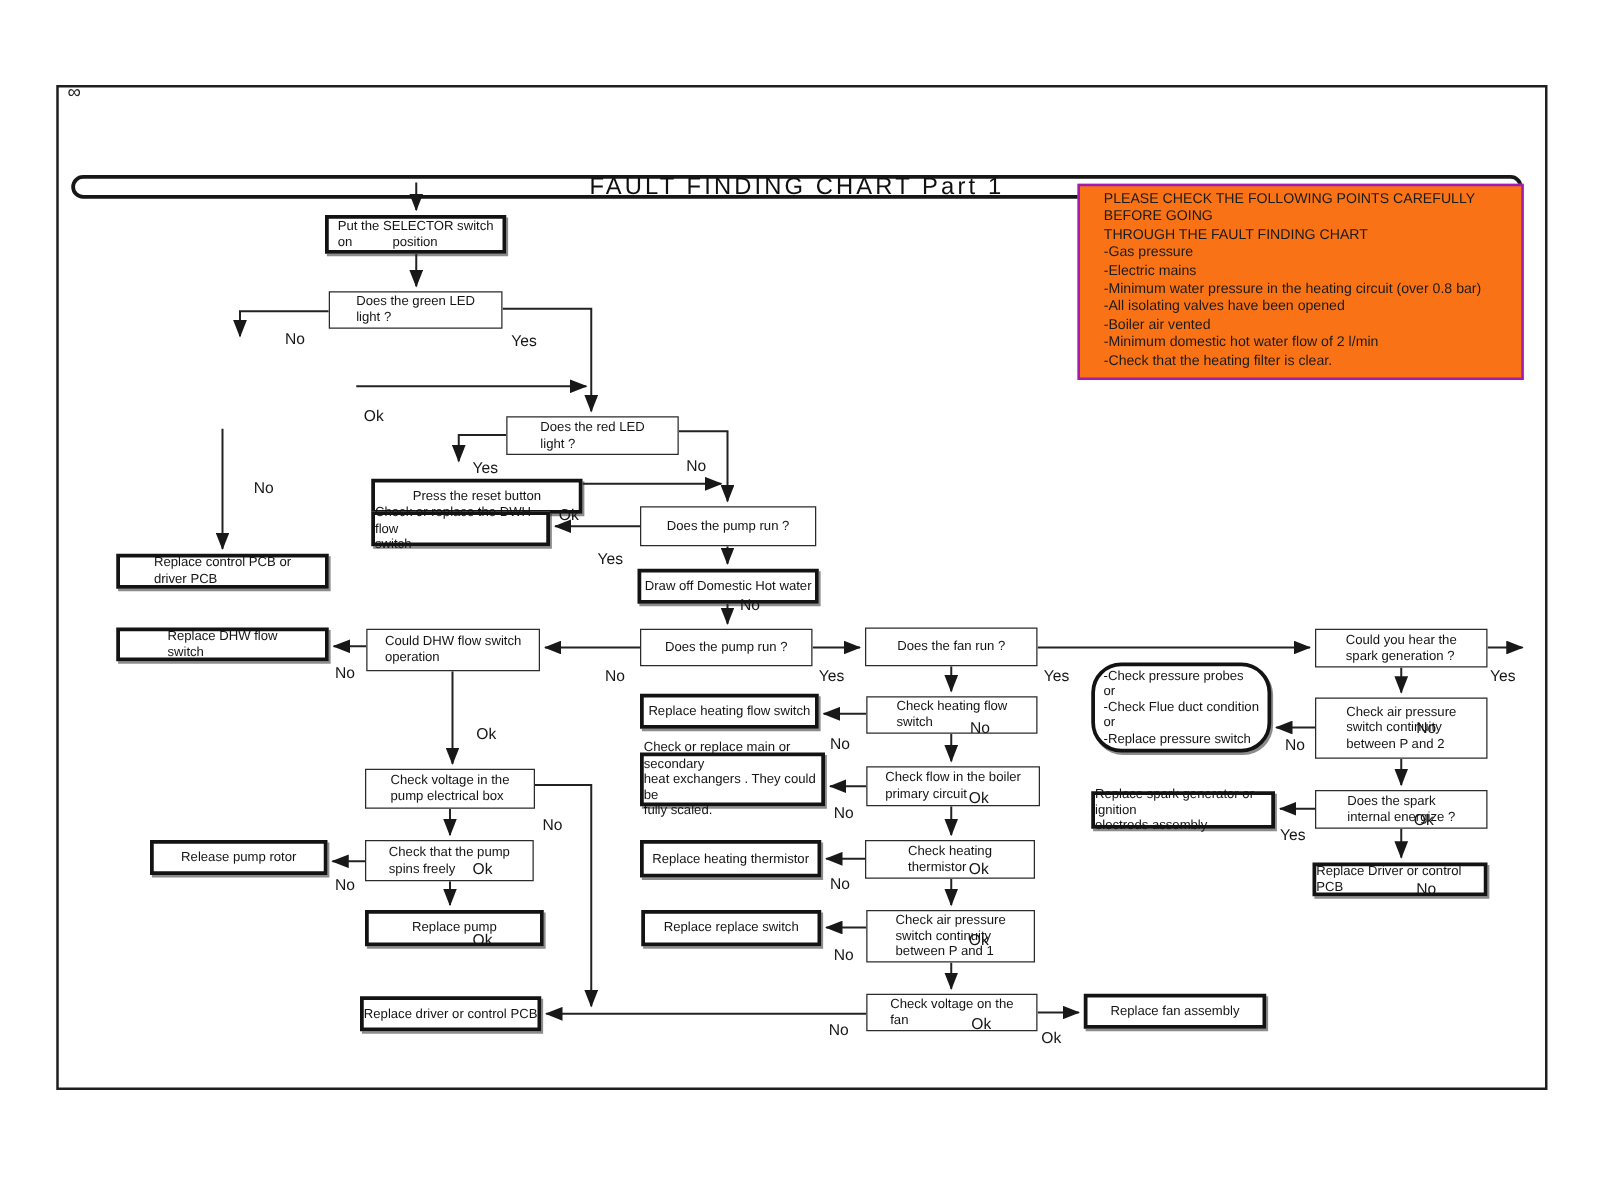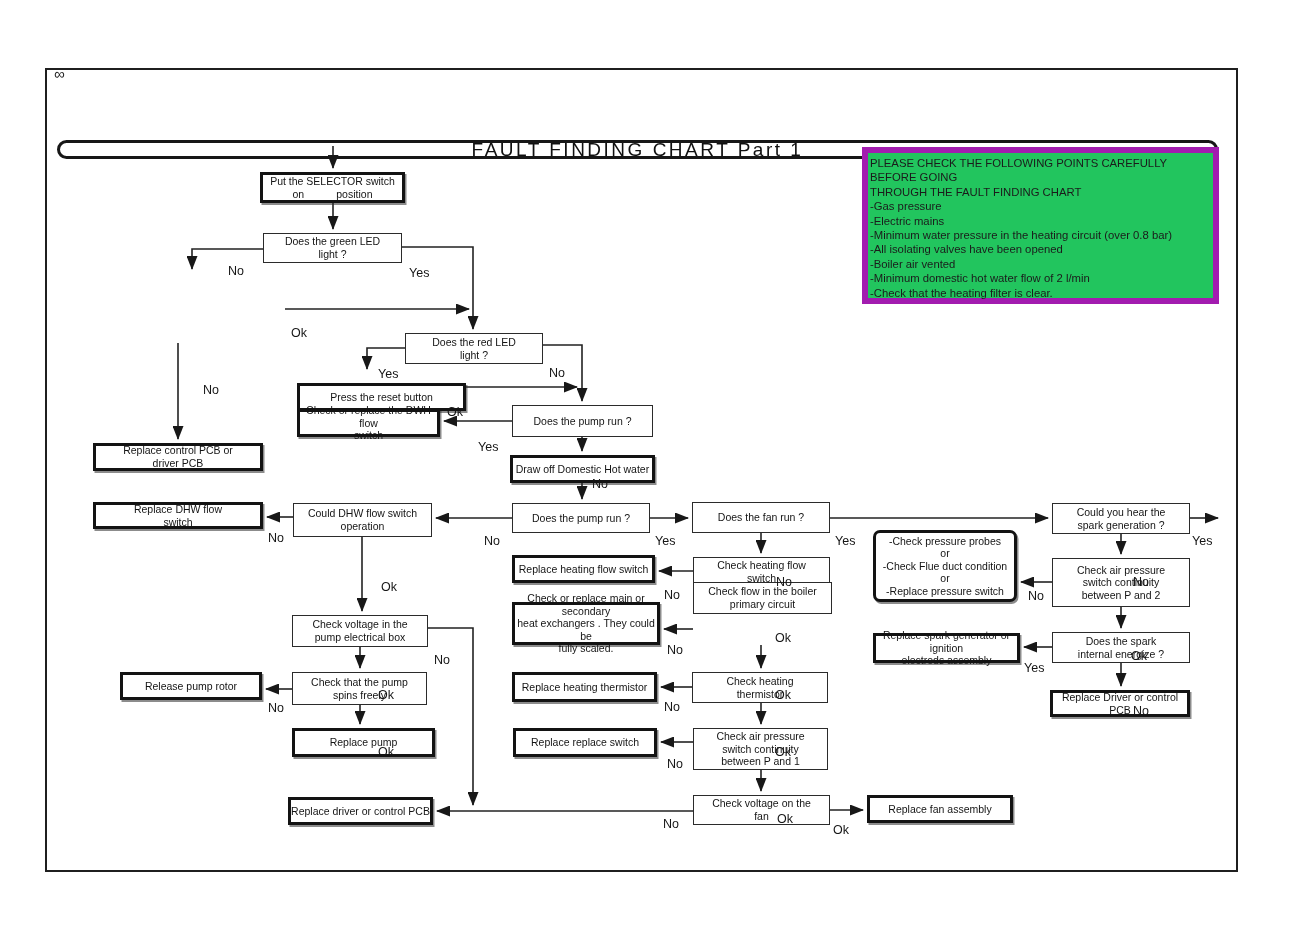--- a/index.html
+++ b/index.html
@@ -6,28 +6,28 @@
   .canvas{position:relative;width:1294px;height:944px;background:#ffffff;
           font-family:"Liberation Sans",sans-serif;color:#1b1b1b;overflow:hidden;}
   .frame{position:absolute;left:45px;top:68px;width:1193px;height:804px;
          border:2px solid #1f1f1f;box-sizing:border-box;}
   .page-sym{position:absolute;left:54px;top:65px;font-size:15px;color:#222;}
   .banner{position:absolute;left:57px;top:104px;width:1161px;height:19px;
           border:3px solid #171717;border-radius:18px;box-sizing:border-box;
           display:flex;align-items:center;justify-content:center;
           font-size:19px;letter-spacing:2.5px;color:#101010;background:#fff;margin-top:36px;}
   .note{position:absolute;left:862px;top:147px;width:357px;height:157px;
-        border:6px solid #a21caf;box-sizing:border-box;background:#22c55e;
-        font-size:11.3px;line-height:14.4px;white-space:pre-line;padding:3px 2px;}
+        border:2px solid #a21caf;box-sizing:border-box;background:#f97316;
+        font-size:11.3px;line-height:14.4px;white-space:pre-line;padding:3px 19px;}
   .node{position:absolute;display:flex;align-items:center;justify-content:center;
-        text-align:center;font-size:10.5px;line-height:12.6px;white-space:pre-line;
+        text-align:left;font-size:10.5px;line-height:12.6px;white-space:pre-line;
         background:#fff;color:#141414;box-sizing:border-box;}
   .thin{border:1.5px solid #2b2b2b;}
   .thick{border:3px solid #131313;box-shadow:1.5px 2px 0 rgba(45,45,45,.55);}
-  .rounded{border-radius:7px;}
+  .rounded{border-radius:24px;}
   .left-pad{justify-content:flex-start;text-align:left;padding-left:50px;}
   .elbl{position:absolute;font-size:12.5px;color:#161616;margin-top:37px;}
   svg.wires{position:absolute;left:0;top:0;}
   svg.wires path{stroke:#222;stroke-width:1.6;fill:none;}
 </style>
 </head>
 <body>
 
 <div class="canvas">
 
@@ -121,21 +121,21 @@
 -Replace pressure switch</div>
   <div class="node thin" style="left:1052px;top:558px;width:138px;height:49px">Check air pressure
 switch continuity
 between P and 2</div>
   <div class="node thick" style="left:512px;top:555px;width:143px;height:28px">Replace heating flow switch</div>
   <div class="node thin" style="left:693px;top:557px;width:137px;height:30px">Check heating flow
 switch</div>
   <div class="node thick" style="left:512px;top:602px;width:148px;height:43px">Check or replace main or secondary
 heat exchangers . They could be
 fully scaled.</div>
-  <div class="node thin" style="left:693px;top:582px;width:139px;height:32px">Check flow in the boiler
+  <div class="node thin" style="left:693px;top:613px;width:139px;height:32px">Check flow in the boiler
 primary circuit</div>
   <div class="node thick" style="left:873px;top:633px;width:147px;height:30px">Replace spark generator or ignition
 electrods assembly</div>
   <div class="node thin" style="left:1052px;top:632px;width:138px;height:31px">Does the spark
 internal energize ?</div>
   <div class="node thin" style="left:292px;top:615px;width:136px;height:32px">Check voltage in the
 pump electrical box</div>
   <div class="node thick" style="left:512px;top:672px;width:145px;height:30px">Replace heating thermistor</div>
   <div class="node thin" style="left:692px;top:672px;width:136px;height:31px">Check heating
 thermistor</div>

